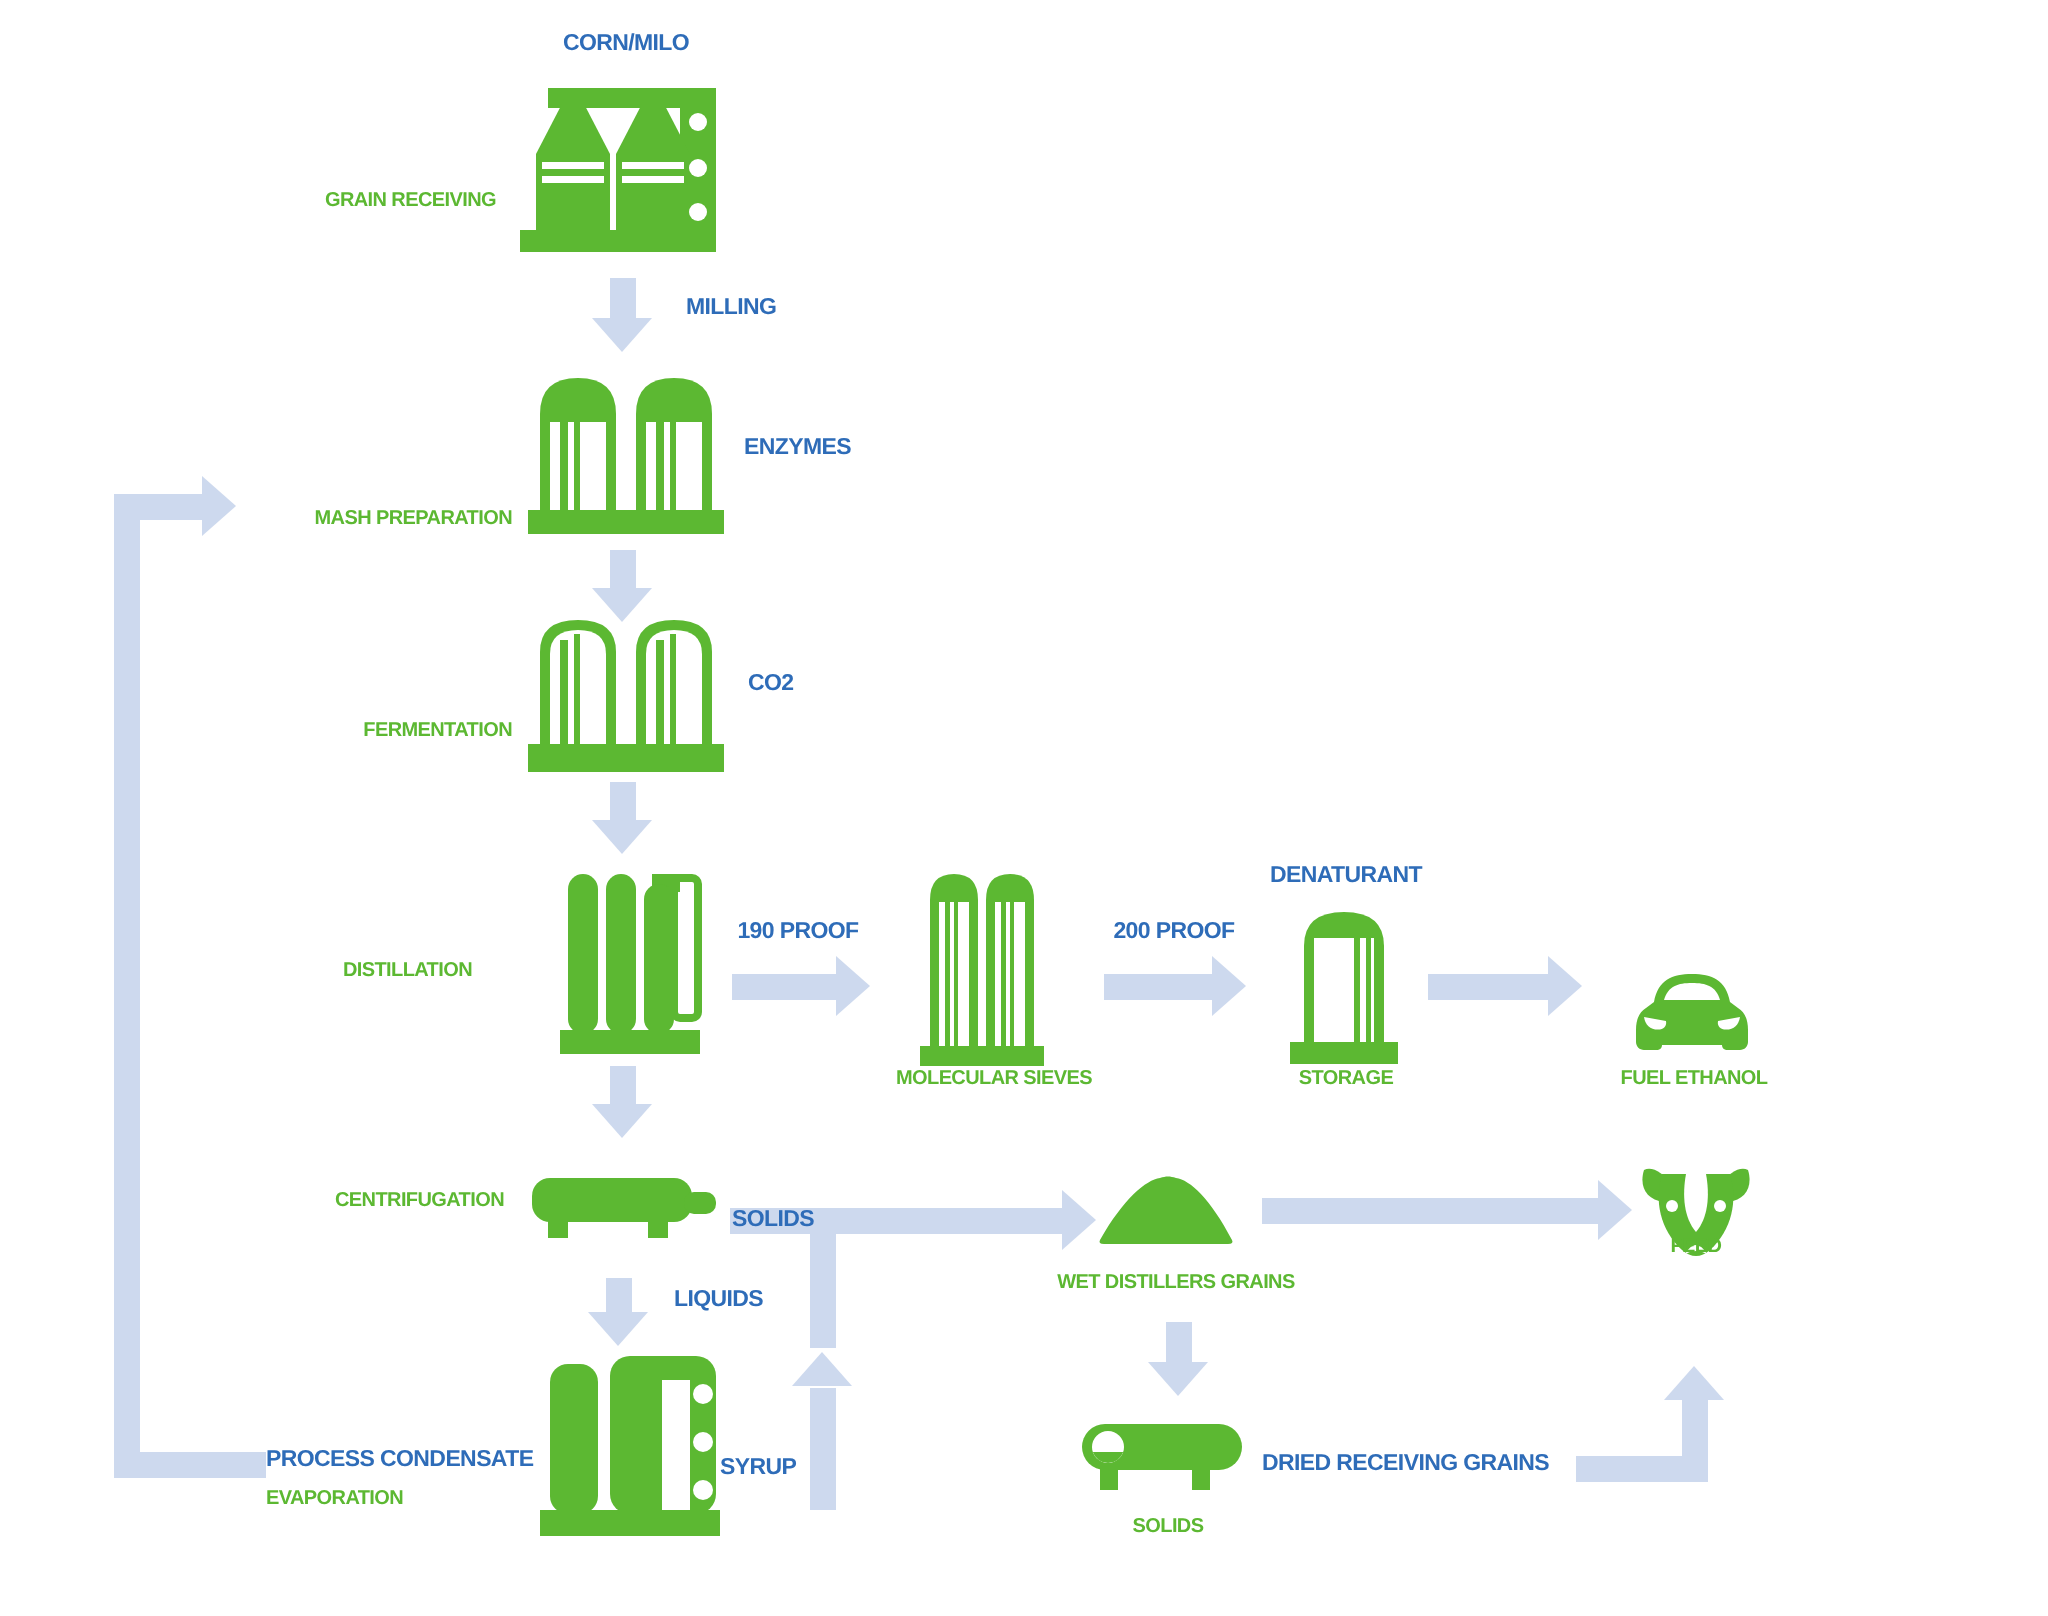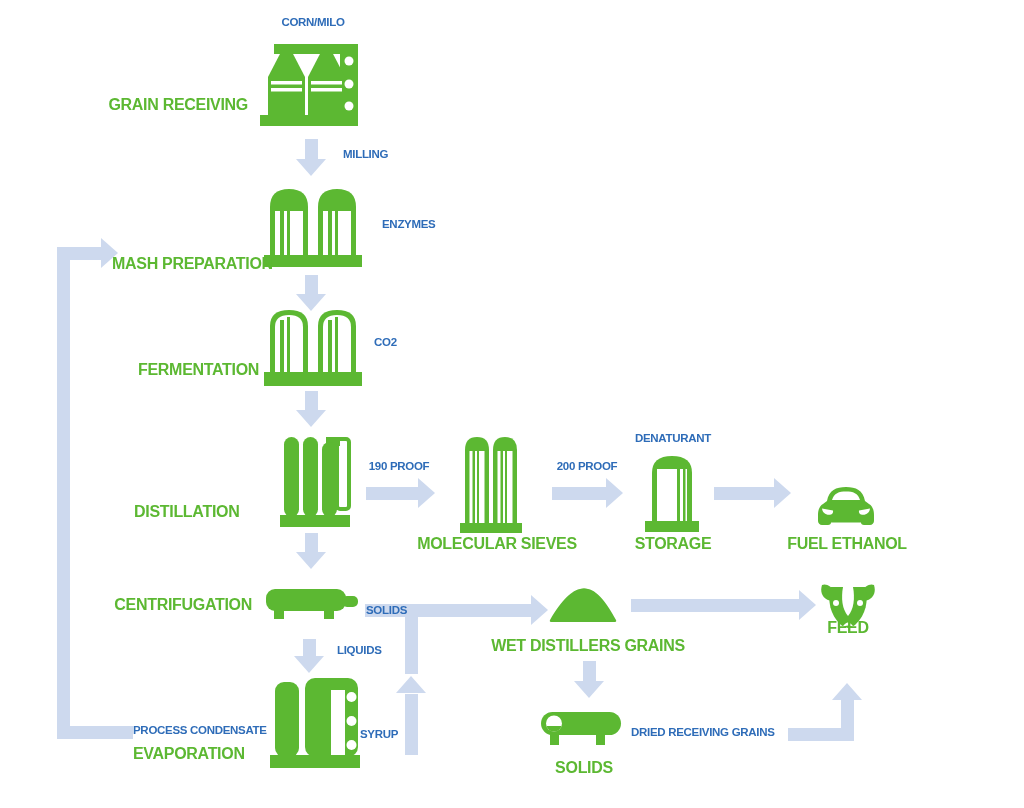--- a/index.html
+++ b/index.html
@@ -11,21 +11,21 @@
   html,body{margin:0;padding:0;background:var(--background);}
   #canvas{
     position:relative;width:1024px;height:808px;overflow:hidden;
     background:var(--background);
     font-family:"Liberation Sans",sans-serif;
   }
   .lbl{
     position:absolute;font-weight:700;line-height:1.08;
     letter-spacing:-0.3px;white-space:nowrap;
   }
-  .g{color:var(--green);font-size:16px;}
+  .g{color:var(--green);font-size:10px;}
   .b{color:var(--blue);font-size:11.5px;}
   .ctr{text-align:center;}
   .rgt{text-align:right;}
   .bar{position:absolute;background:var(--arrow);}
   .tri{position:absolute;width:0;height:0;}
   .tri.down{border-left:15px solid transparent;border-right:15px solid transparent;border-top:17px solid var(--arrow);}
   .tri.right{border-top:15px solid transparent;border-bottom:15px solid transparent;border-left:17px solid var(--arrow);}
   .tri.up{border-left:15px solid transparent;border-right:15px solid transparent;border-bottom:17px solid var(--arrow);}
   .icon{position:absolute;color:var(--green);}
   .icon svg{display:block;}
@@ -216,24 +216,24 @@
       <circle cx="16" cy="20" r="3" fill="#fff"></circle>
       <circle cx="40" cy="20" r="3" fill="#fff"></circle>
       <path d="M22.5,44 Q28,35 33.5,44 Q28,41 22.5,44 Z" fill="#fff"></path>
     </svg>
   </div>
 
   <div class="lbl b ctr" style="left:266px;top:16px;width:94px">CORN/MILO</div>
   <div class="lbl g rgt" style="left:106px;top:96px;width:142px">GRAIN RECEIVING</div>
   <div class="lbl b" style="left:343px;top:148px">MILLING</div>
   <div class="lbl g rgt" style="left:112px;top:255px;width:144px">MASH PREPARATION</div>
-  <div class="lbl b" style="left:382px;top:218px">ENZYMES</div>
+  <div class="lbl b" style="left:372px;top:218px">ENZYMES</div>
   <div class="lbl g rgt" style="left:138px;top:361px;width:118px">FERMENTATION</div>
   <div class="lbl b" style="left:374px;top:336px">CO2</div>
-  <div class="lbl g rgt" style="left:134px;top:503px;width:102px">DISTILLATION</div>
+  <div class="lbl g rgt" style="left:134px;top:481px;width:102px">DISTILLATION</div>
   <div class="lbl b ctr" style="left:360px;top:460px;width:78px">190 PROOF</div>
   <div class="lbl g ctr" style="left:414px;top:535px;width:166px">MOLECULAR SIEVES</div>
   <div class="lbl b ctr" style="left:548px;top:460px;width:78px">200 PROOF</div>
   <div class="lbl b ctr" style="left:628px;top:432px;width:90px">DENATURANT</div>
   <div class="lbl g ctr" style="left:628px;top:535px;width:90px">STORAGE</div>
   <div class="lbl g ctr" style="left:786px;top:535px;width:122px">FUEL ETHANOL</div>
   <div class="lbl g rgt" style="left:108px;top:596px;width:144px">CENTRIFUGATION</div>
   <div class="lbl b" style="left:366px;top:604px">SOLIDS</div>
   <div class="lbl b" style="left:337px;top:644px">LIQUIDS</div>
   <div class="lbl g ctr" style="left:490px;top:637px;width:196px">WET DISTILLERS GRAINS</div>

